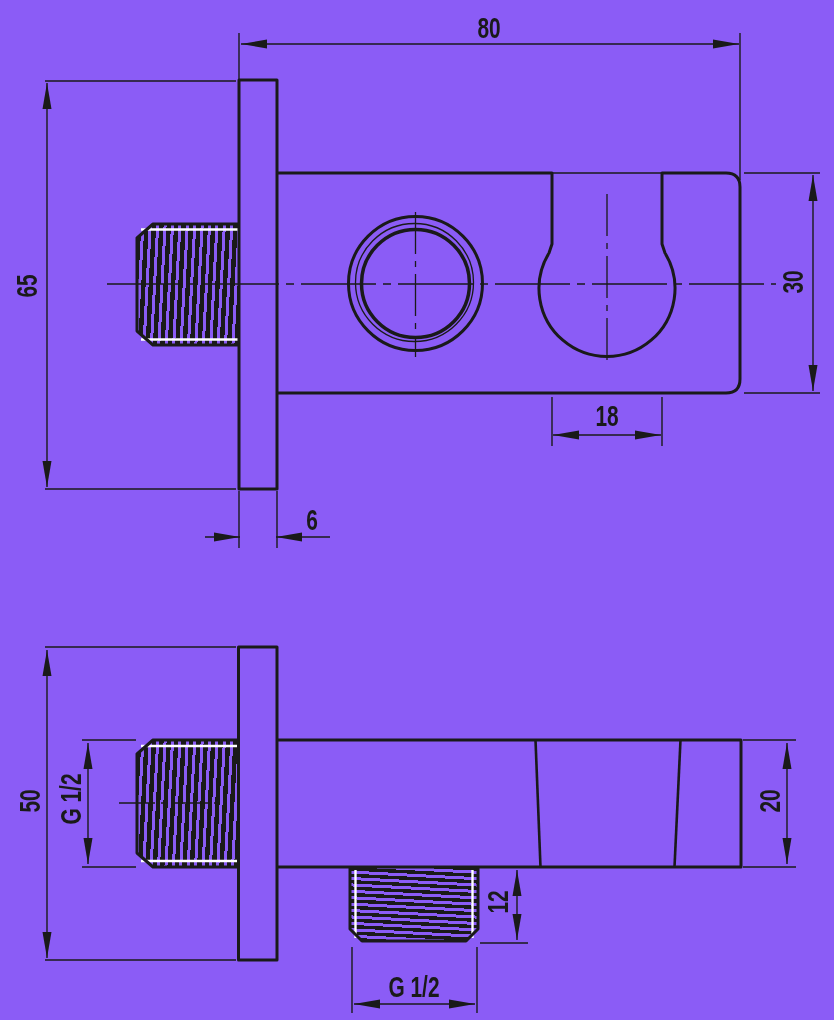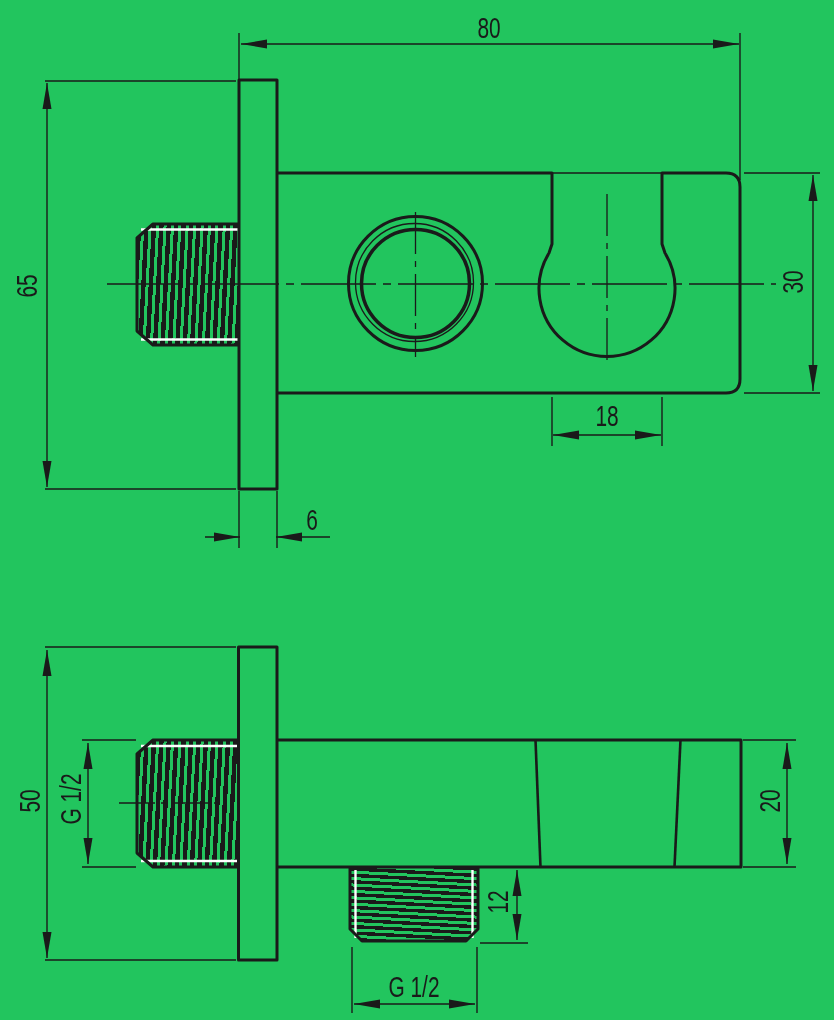--- a/index.html
+++ b/index.html
@@ -1,21 +1,22 @@
 <!DOCTYPE html>
 <html><head>
 <meta charset="utf-8">
 <style>
   html,body{margin:0;padding:0;background:#ffffff;}
   .canvas{
     position:relative;
     width:834px;height:1020px;
-    background:#22c55e;
+    background:#8b5cf6;
     font-family:"Liberation Sans", sans-serif;
     overflow:hidden;
+    font-weight:bold;
   }
   .hatch{position:absolute;}
   .hatch-v{
     background:repeating-linear-gradient(93deg,#1a1a1a 0px,#1a1a1a 4.4px,transparent 4.4px,transparent 7.4px);
   }
   .hatch-h{
     background:repeating-linear-gradient(3deg,#1a1a1a 0px,#1a1a1a 3.4px,transparent 3.4px,transparent 6.4px);
   }
   .clip-left-chamfer{
     clip-path:polygon(15px 0%,100% 0%,100% 100%,15px 100%,0% calc(100% - 14px),0% 14px);

